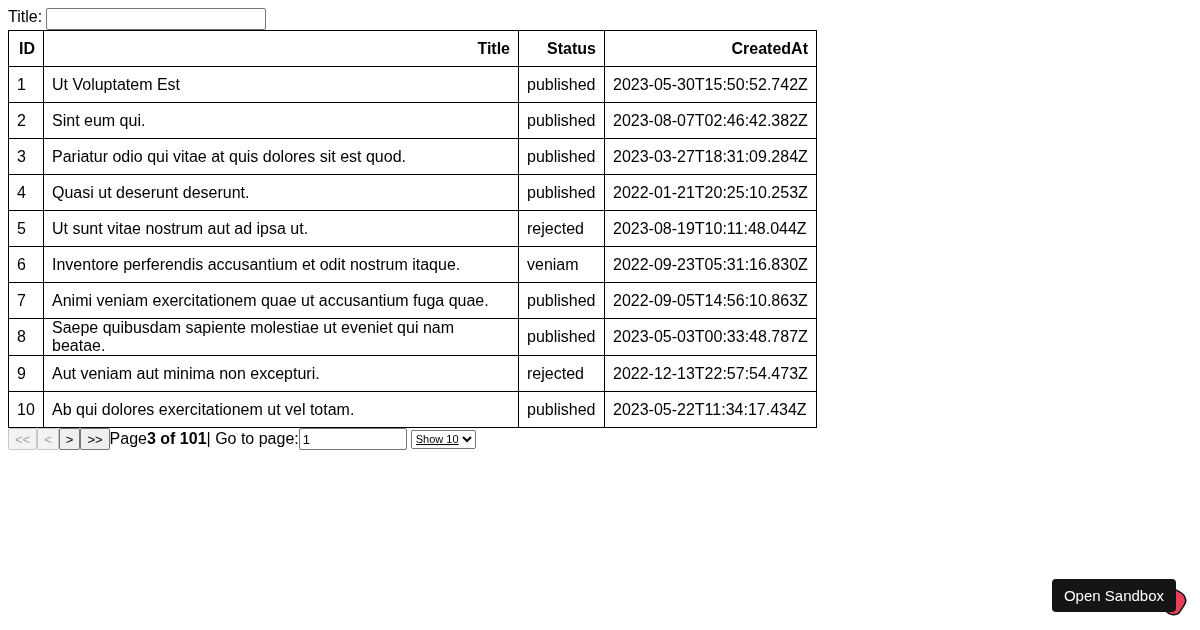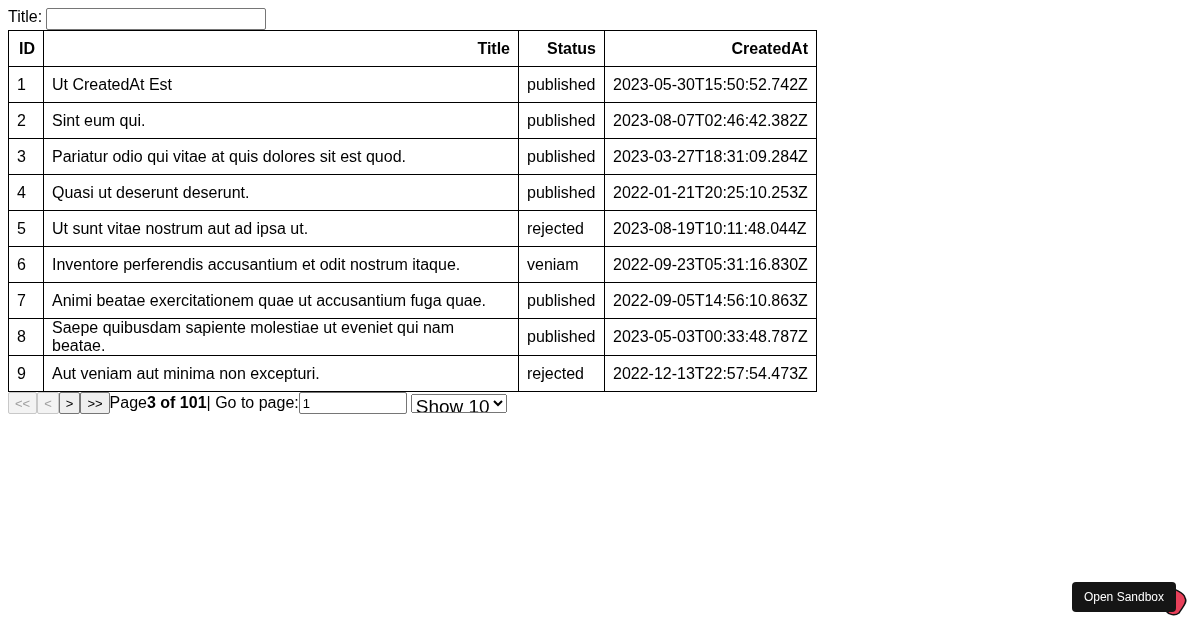--- a/index.html
+++ b/index.html
@@ -8,22 +8,22 @@
   .filter { height: 22px; display: flex; align-items: flex-start; }
   .filter label { margin-right: 4px; }
   .filter input { width: 220px; height: 18px; border: 1px solid #767676; border-radius: 2px; padding: 0 2px; box-sizing: border-box; height: 22px; font-size: 13px; font-family: "Liberation Sans", sans-serif; }
   table { border-collapse: collapse; border: 1px solid #000; }
   th, td { border: 1px solid #000; padding: 0 8px; height: 35px; text-align: left; }
   th { text-align: right; font-weight: bold; }
   .pager { display: flex; align-items: center; height: 22px; margin-top: 0; }
   .pager button { font-family: "Liberation Sans", sans-serif; font-size: 13px; height: 22px; padding: 0 6px; background: #efefef; border: 1px solid #767676; border-radius: 2px; color: #000; }
   .pager button[disabled] { color: #a0a0a0; border-color: #c8c8c8; background: #f3f3f3; }
   .pager .goto { width: 108px; height: 22px; box-sizing: border-box; border: 1px solid #767676; border-radius: 2px; font-size: 13px; padding: 0 3px; font-family: "Liberation Sans", sans-serif; }
-  .pager select { margin-left: 4px; height: 19px; font-size: 19px; font-family: "Liberation Sans", sans-serif; text-decoration: underline; }
-  .sandbox { position: absolute; right: 24px; bottom: 18px; background: #151515; color: #fff; font-size: 12px; padding: 8px 12px; border-radius: 4px; }
+  .pager select { margin-left: 4px; height: 19px; font-size: 11px; font-family: "Liberation Sans", sans-serif; text-decoration: underline; }
+  .sandbox { position: absolute; right: 24px; bottom: 18px; background: #151515; color: #fff; font-size: 15px; padding: 8px 12px; border-radius: 4px; }
   .blob { position: absolute; right: 12px; bottom: 14px; width: 30px; height: 30px; }
 </style>
 </head>
 <body>
 
 <div class="wrap">
   <div class="filter">
     <label>Title:</label>
     <input type="text" value="" style="">
   </div>
@@ -32,21 +32,21 @@
       <tr>
         <th style="width:18px">ID</th>
         <th style="width:458px">Title</th>
         <th style="width:69px">Status</th>
         <th style="width:195px">CreatedAt</th>
       </tr>
     </thead>
     <tbody id="tbody">
         <tr>
           <td>1</td>
-          <td>Ut CreatedAt Est</td>
+          <td>Ut Voluptatem Est</td>
           <td>published</td>
           <td>2023-05-30T15:50:52.742Z</td>
         </tr>
         <tr>
           <td>2</td>
           <td>Sint eum qui.</td>
           <td>published</td>
           <td>2023-08-07T02:46:42.382Z</td>
         </tr>
         <tr>
@@ -68,35 +68,41 @@
           <td>2023-08-19T10:11:48.044Z</td>
         </tr>
         <tr>
           <td>6</td>
           <td>Inventore perferendis accusantium et odit nostrum itaque.</td>
           <td>veniam</td>
           <td>2022-09-23T05:31:16.830Z</td>
         </tr>
         <tr>
           <td>7</td>
-          <td>Animi beatae exercitationem quae ut accusantium fuga quae.</td>
+          <td>Animi veniam exercitationem quae ut accusantium fuga quae.</td>
           <td>published</td>
           <td>2022-09-05T14:56:10.863Z</td>
         </tr>
         <tr>
           <td>8</td>
           <td>Saepe quibusdam sapiente molestiae ut eveniet qui nam beatae.</td>
           <td>published</td>
           <td>2023-05-03T00:33:48.787Z</td>
         </tr>
         <tr>
           <td>9</td>
           <td>Aut veniam aut minima non excepturi.</td>
           <td>rejected</td>
           <td>2022-12-13T22:57:54.473Z</td>
+        </tr>
+        <tr>
+          <td>10</td>
+          <td>Ab qui dolores exercitationem ut vel totam.</td>
+          <td>published</td>
+          <td>2023-05-22T11:34:17.434Z</td>
         </tr>
       </tbody>
   </table>
   <div class="pager">
     <button disabled="">&lt;&lt;</button>
     <button disabled="">&lt;</button>
     <button>&gt;</button>
     <button>&gt;&gt;</button>
     <span>Page</span>
       <strong>3 of 101</strong>

